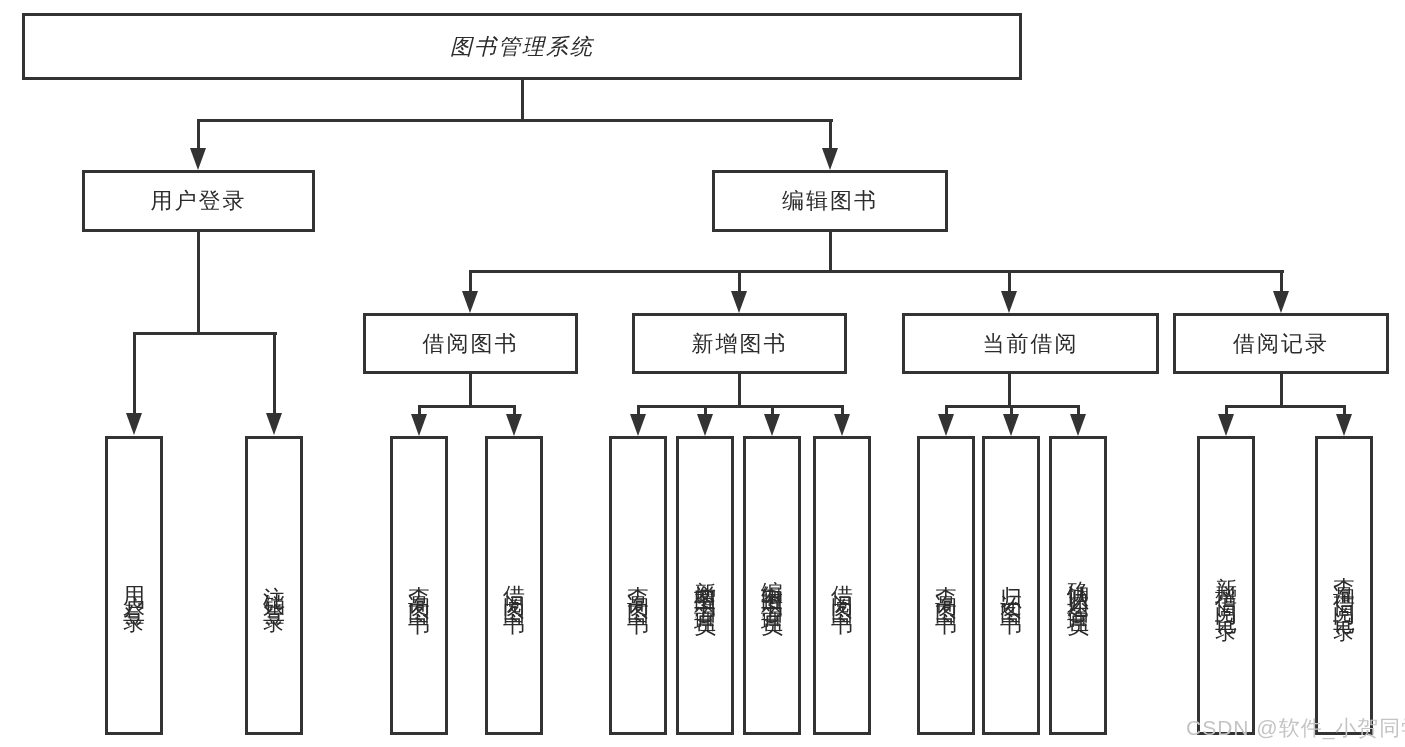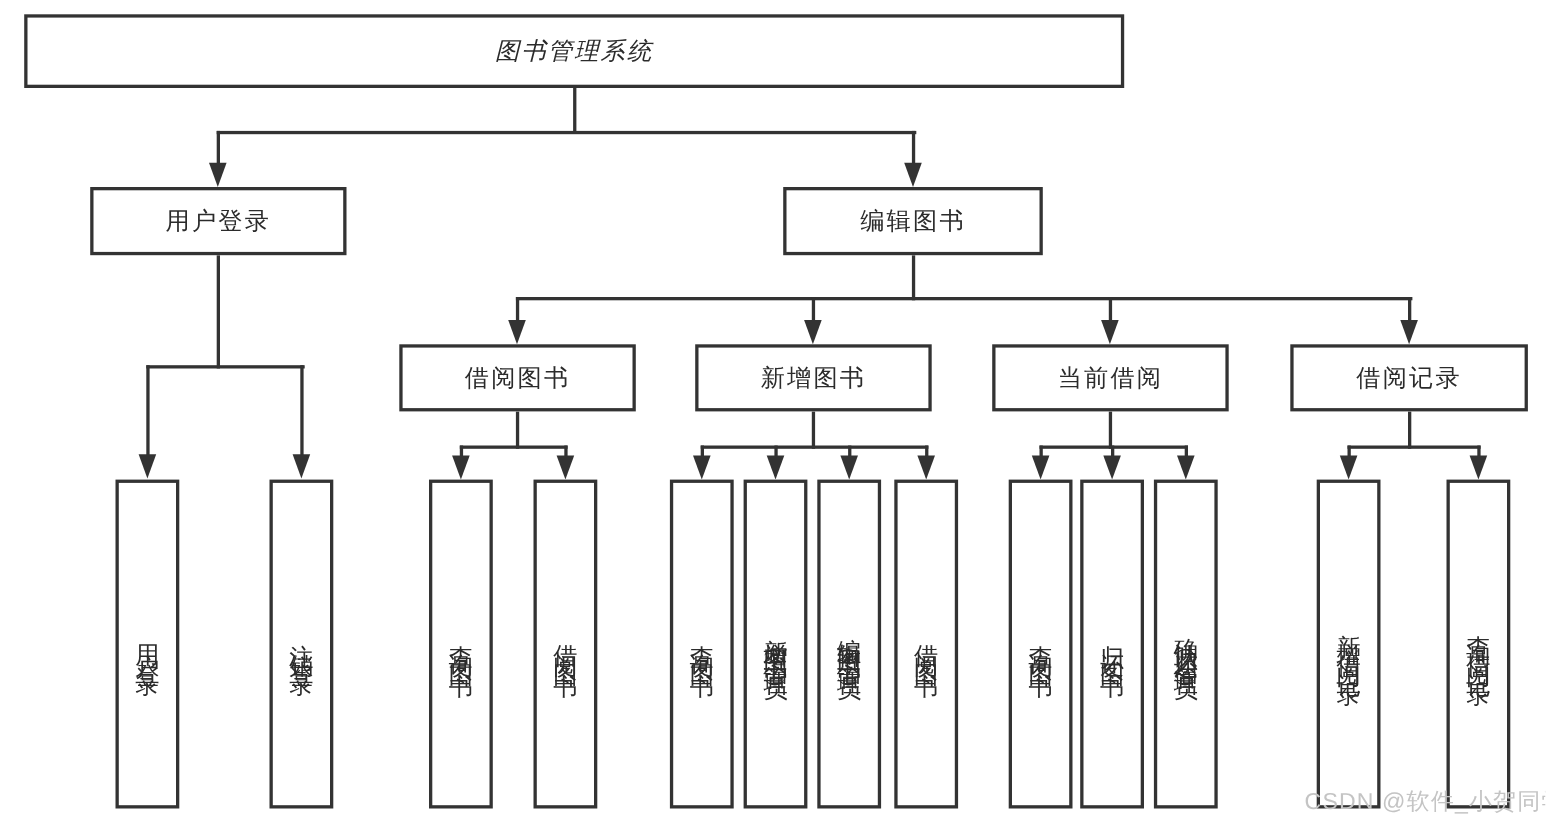--- a/index.html
+++ b/index.html
@@ -112,21 +112,21 @@
   <div class="arr" style="left:1218px; top:414px;"></div>
   <div class="arr" style="left:1336px; top:414px;"></div>
 
   <div class="box hlabel" style="left:22px; top:13px; width:1000px; height:67px;font-style:italic;">图书管理系统</div>
 
   <div class="box hlabel" style="left:82px; top:170px; width:233px; height:62px;">用户登录</div>
   <div class="box hlabel" style="left:712px; top:170px; width:236px; height:62px;">编辑图书</div>
 
   <div class="box hlabel" style="left:363px; top:313px; width:215px; height:61px;">借阅图书</div>
   <div class="box hlabel" style="left:632px; top:313px; width:215px; height:61px;">新增图书</div>
-  <div class="box hlabel" style="left:902px; top:313px; width:215px; height:61px;">当前借阅</div>
+  <div class="box hlabel" style="left:902px; top:313px; width:257px; height:61px;">当前借阅</div>
   <div class="box hlabel" style="left:1173px; top:313px; width:216px; height:61px;">借阅记录</div>
 
   <div class="box leaf" style="left:105px; top:436px; width:58px; height:299px;">用户登录</div>
   <div class="box leaf" style="left:245px; top:436px; width:58px; height:299px;">注销登录</div>
 
   <div class="box leaf" style="left:390px; top:436px; width:58px; height:299px;">查询图书</div>
   <div class="box leaf" style="left:485px; top:436px; width:58px; height:299px;">借阅图书</div>
 
   <div class="box leaf" style="left:609px; top:436px; width:58px; height:299px;">查询图书</div>
   <div class="box leaf tight" style="left:676px; top:436px; width:58px; height:299px;">新增图书（管理员）</div>

